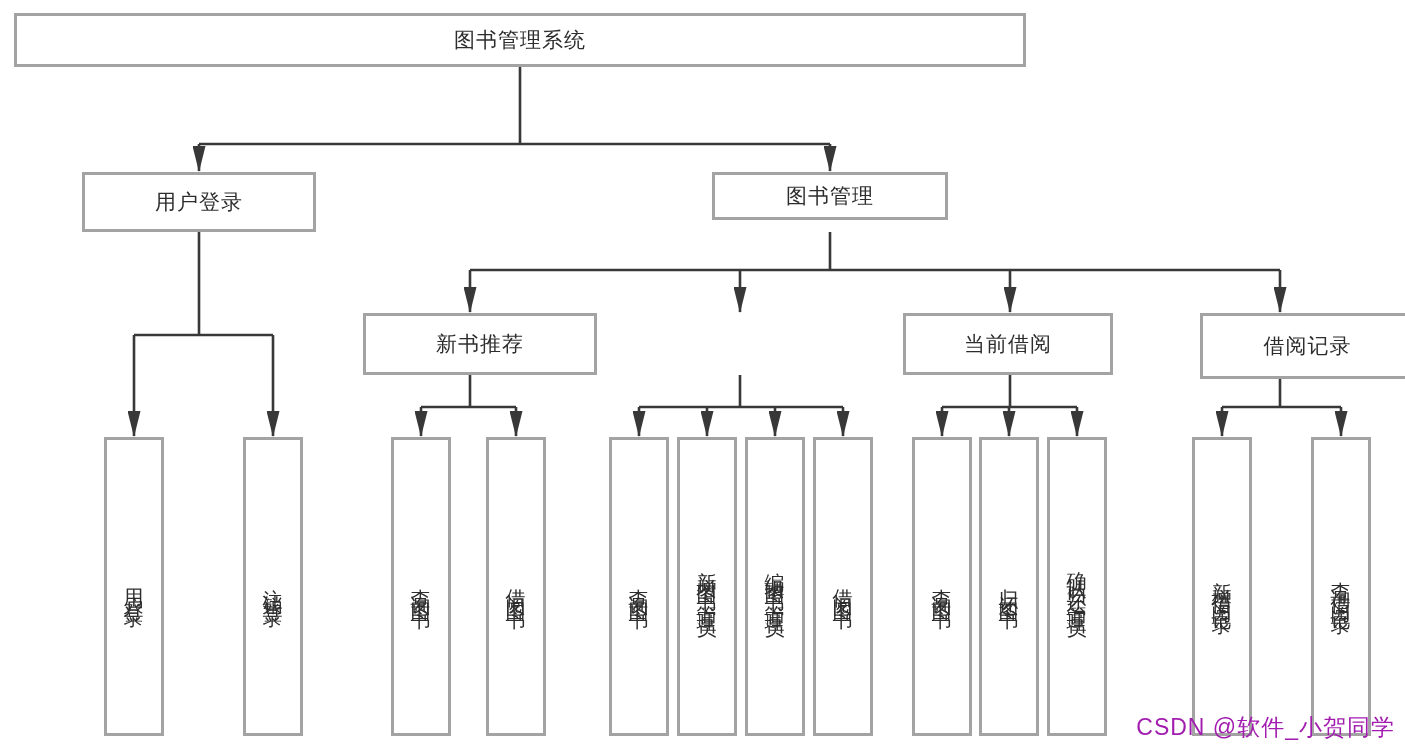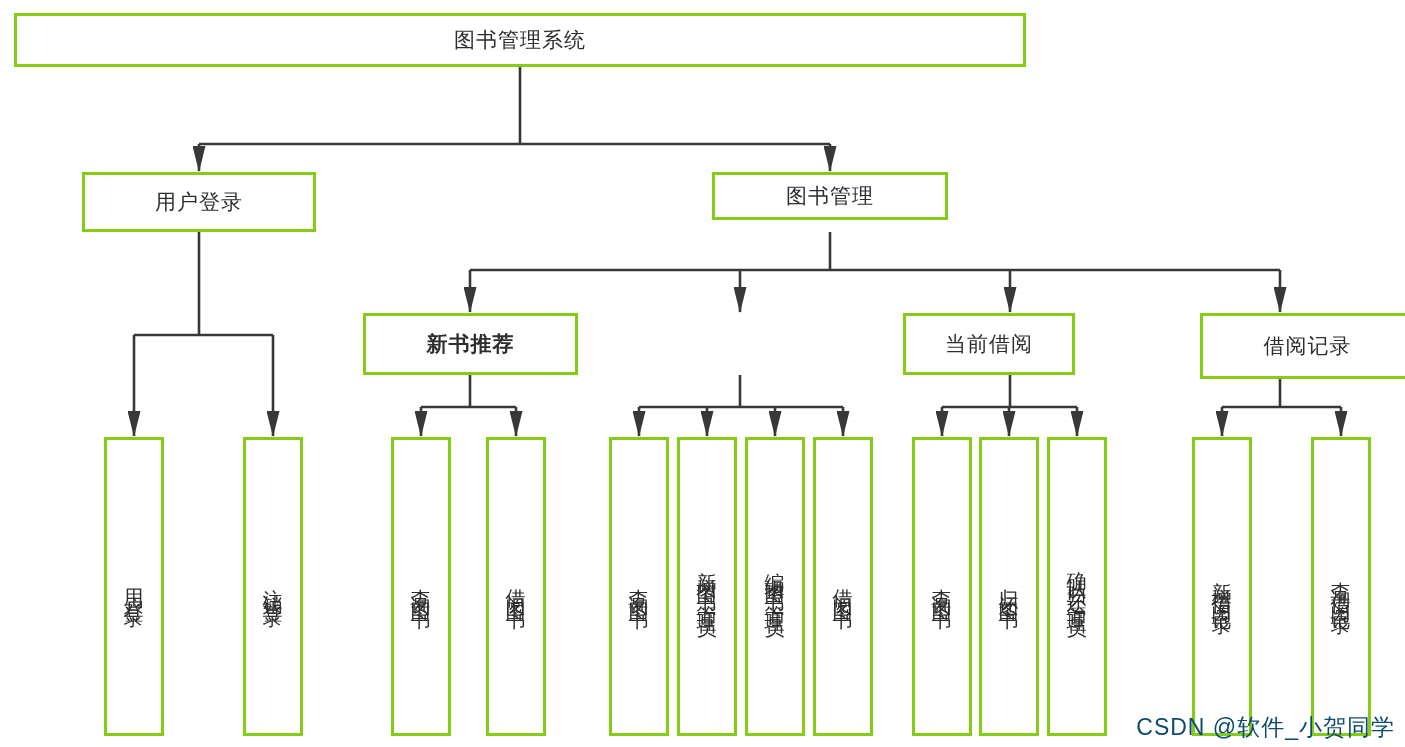--- a/index.html
+++ b/index.html
@@ -18,21 +18,21 @@
   #wires {
     position: absolute;
     left: 0; top: 0;
     width: 1405px; height: 747px;
     pointer-events: none;
   }
   .node {
     position: absolute;
     box-sizing: border-box;
     background: #ffffff;
-    border: 3px solid #84cc16;
+    border: 3px solid #a3a3a3;
     display: flex;
     align-items: center;
     justify-content: center;
     color: #2d2d2d;
   }
   .hlabel {
     font-size: 21px;
     letter-spacing: 1px;
     white-space: nowrap;
   }
@@ -42,21 +42,21 @@
     font-size: 20px;
     line-height: 1;
     letter-spacing: 0.34em;
     white-space: nowrap;
   }
   .watermark {
     position: absolute;
     right: 10px;
     bottom: 4px;
     font-size: 23px;
-    color: #0c4a6e;
+    color: #a21caf;
     letter-spacing: 1px;
     white-space: nowrap;
     z-index: 5;
   }
 </style>
 </head>
 <body>
 
 <div id="stage">
 
@@ -114,24 +114,24 @@
     <span class="hlabel">图书管理系统</span>
   </div>
 
   <div class="node" style="left:82px; top:172px; width:234px; height:60px;">
     <span class="hlabel">用户登录</span>
   </div>
   <div class="node" style="left:712px; top:172px; width:236px; height:48px;">
     <span class="hlabel">图书管理</span>
   </div>
 
-  <div class="node" style="left:363px; top:313px; width:215px; height:62px;font-weight:bold;">
+  <div class="node" style="left:363px; top:313px; width:234px; height:62px;">
     <span class="hlabel">新书推荐</span>
   </div>
-  <div class="node" style="left:903px; top:313px; width:172px; height:62px;">
+  <div class="node" style="left:903px; top:313px; width:210px; height:62px;">
     <span class="hlabel">当前借阅</span>
   </div>
   <div class="node" style="left:1173px; top:313px; width:215px; height:66px;margin-left:27px;">
     <span class="hlabel">借阅记录</span>
   </div>
 
   <div class="node leaf" style="left:104px; top:437px; width:60px; height:299px;">
     <span class="vtext">用户登录</span>
   </div>
   <div class="node leaf" style="left:243px; top:437px; width:60px; height:299px;">

